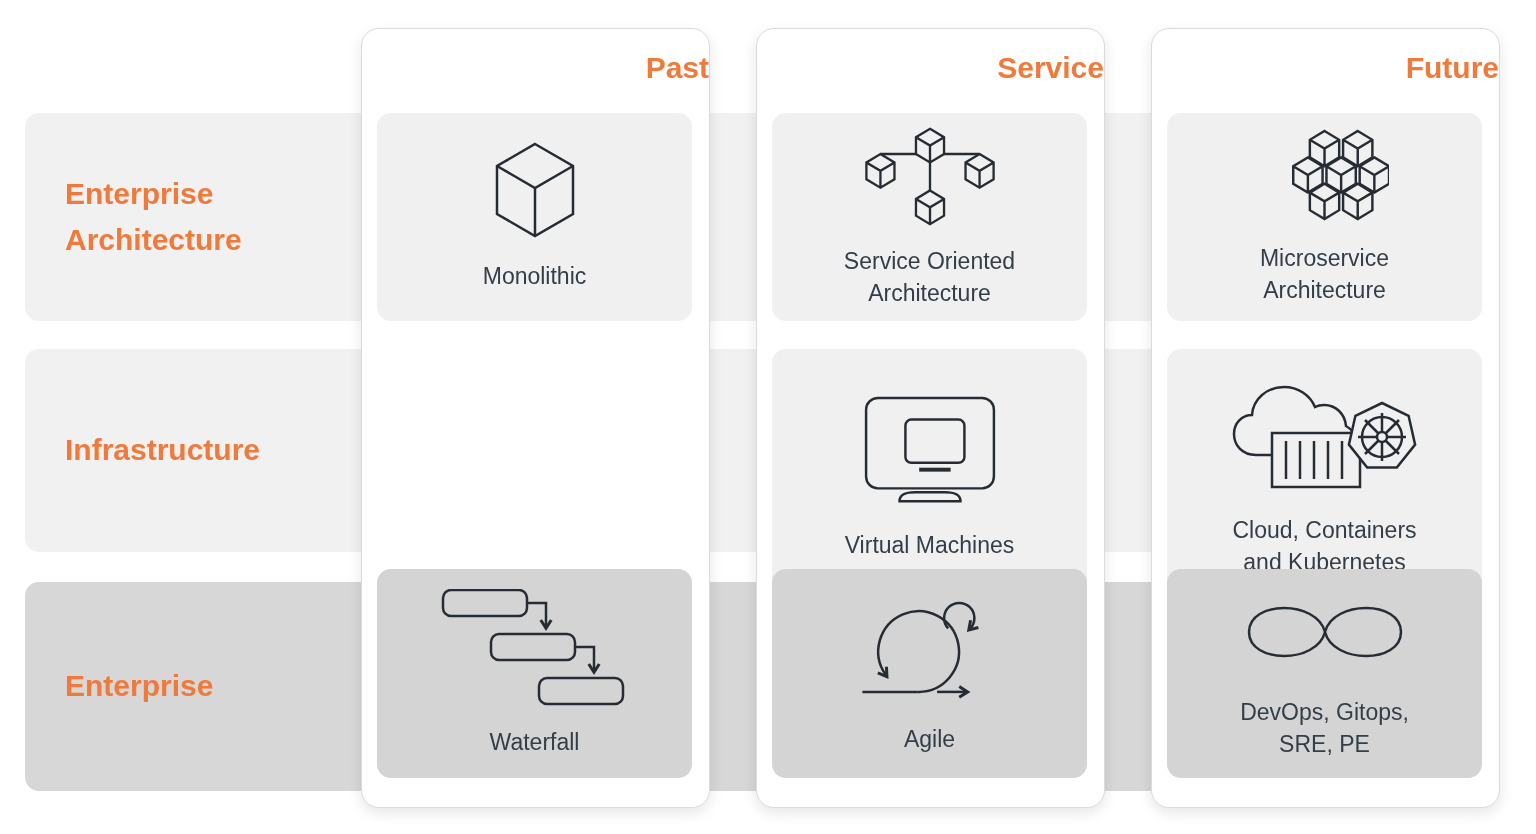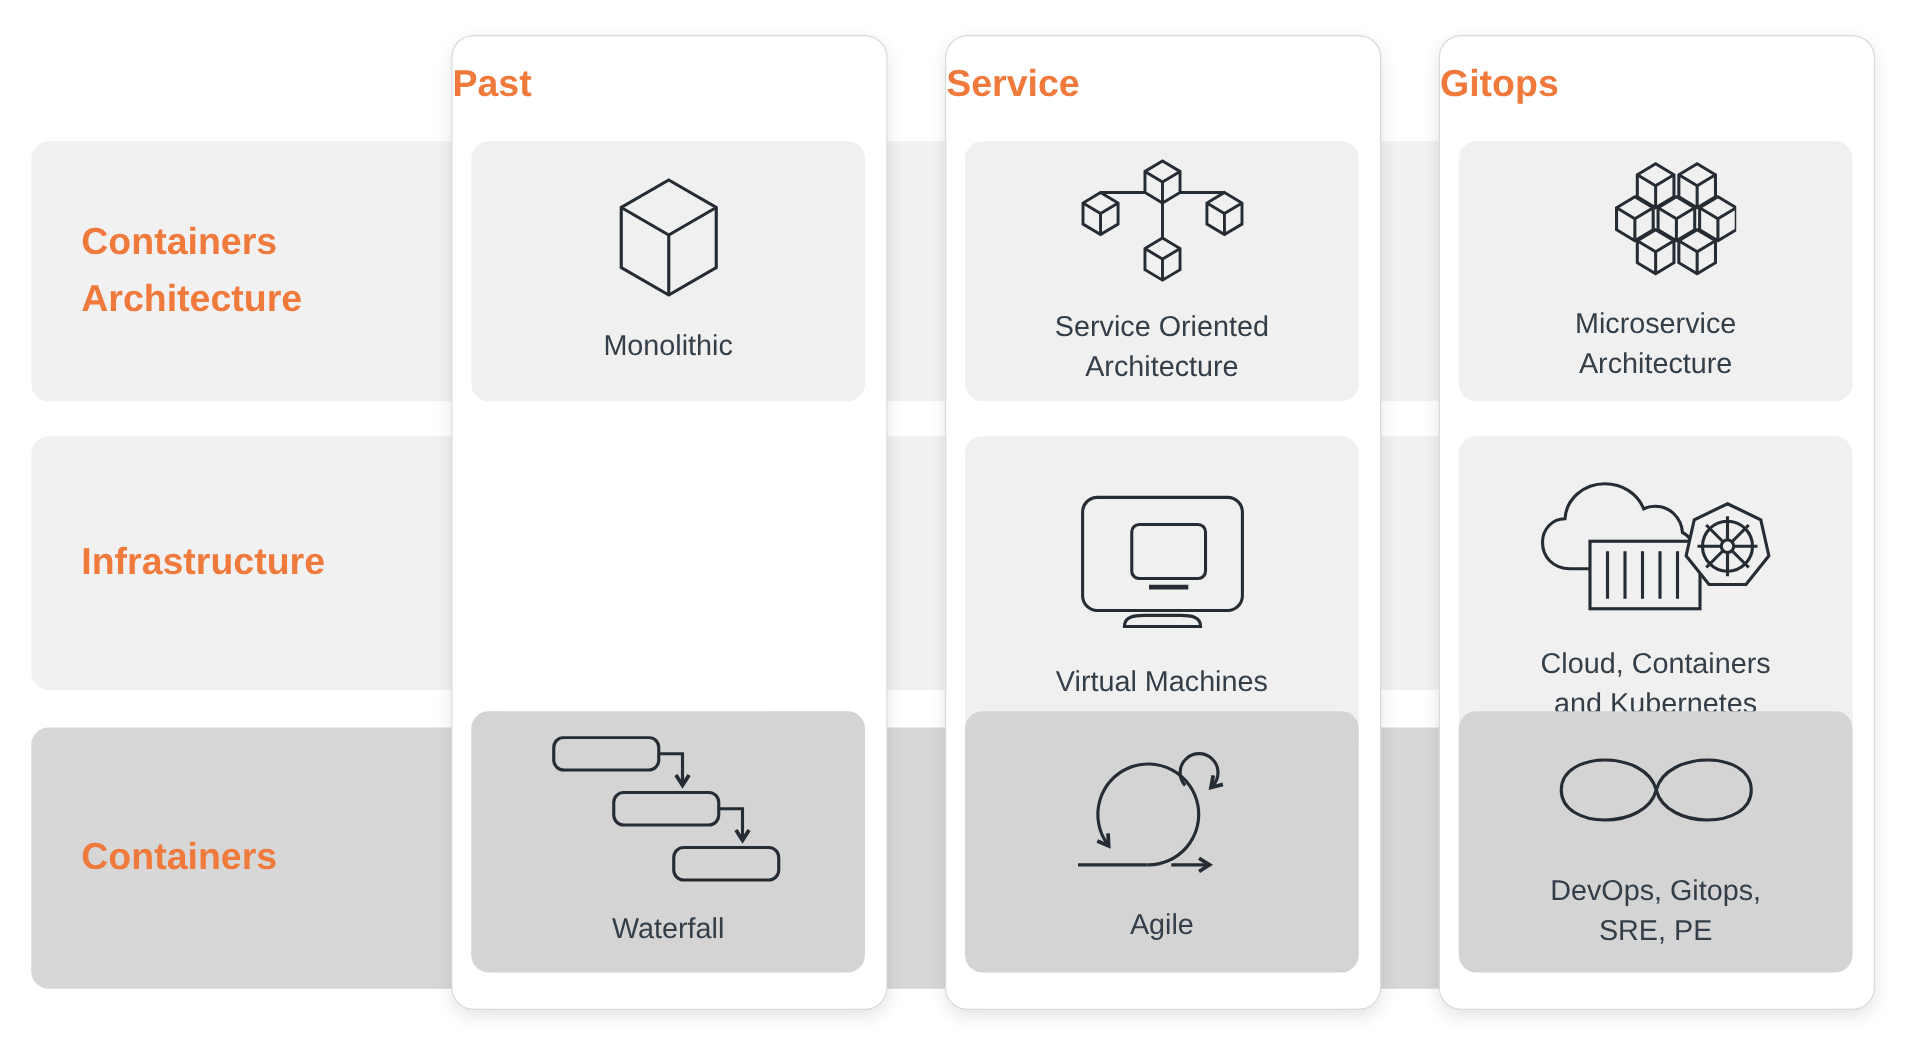--- a/index.html
+++ b/index.html
@@ -31,21 +31,21 @@
   }
   .card{
     position:absolute;top:28px;width:347px;height:778px;background:#fff;
     border:1px solid var(--card-border);border-radius:18px;
     box-shadow:0 5px 14px rgba(0,0,0,.10);
   }
   .card-c0{left:361px;}
   .card-c1{left:756px;}
   .card-c2{left:1151px;}
   .card-header{
-    position:absolute;top:22px;left:0;right:0;margin:0;text-align:left;
+    position:absolute;top:22px;left:0;right:0;margin:0;text-align:right;
     font-size:30px;font-weight:700;color:var(--accent);
   }
   .cell{
     position:absolute;left:15px;width:315px;border-radius:14px;
     background:var(--cell-light);display:flex;flex-direction:column;
     align-items:center;justify-content:center;gap:20px;
     box-sizing:border-box;padding:10px 16px;
   }
   .cell-r0{top:84px;height:208px;}
   .cell-r1{top:320px;height:256px;}
@@ -59,27 +59,27 @@
   .icon .thick{stroke-width:4;}
   .icon .fillbg{fill:var(--cell-light);}
   .icon .cap{stroke-linecap:round;}
 </style>
 </head>
 <body>
 
 <div class="canvas">
 
   <div class="band band-r0">
-    <div class="row-label">Containers Architecture</div>
+    <div class="row-label">Enterprise Architecture</div>
   </div>
   <div class="band band-r1">
     <div class="row-label">Infrastructure</div>
   </div>
   <div class="band band-r2">
-    <div class="row-label">Containers</div>
+    <div class="row-label">Enterprise</div>
   </div>
 
   <section class="card card-c0">
     <h2 class="card-header">Past</h2>
 
     <div class="cell cell-r0">
       <svg class="icon" width="88" height="100" viewBox="0 0 86 100">
         <path d="M43 3 L81 25 L81 73 L43 95 L5 73 L5 25 Z"></path>
         <path d="M5 25 L43 47 L81 25"></path>
         <path d="M43 47 L43 95"></path>
@@ -147,21 +147,21 @@
         <path d="M8 100 H63"></path>
         <path d="M63 100 A40 40 0 1 0 31 83" marker-end="url(#ag-arrow)"></path>
         <path d="M93 37 A15 15 0 1 1 115 37" marker-end="url(#ag-arrow)"></path>
         <path d="M82 100 H110" marker-end="url(#ag-arrow)"></path>
       </svg>
       <div class="cell-label">Agile</div>
     </div>
   </section>
 
   <section class="card card-c2">
-    <h2 class="card-header">Gitops</h2>
+    <h2 class="card-header">Future</h2>
 
     <div class="cell cell-r0">
       <svg class="icon" width="128" height="96" viewBox="0 0 131 90">
         <g transform="translate(50,0)">
             <path d="M15 0 L30 9 V27 L15 36 L0 27 V9 Z M0 9 L15 18 L30 9 M15 18 V36"></path>
           </g>
         <g transform="translate(84,0)">
             <path d="M15 0 L30 9 V27 L15 36 L0 27 V9 Z M0 9 L15 18 L30 9 M15 18 V36"></path>
           </g>
         <g transform="translate(33,27)">

